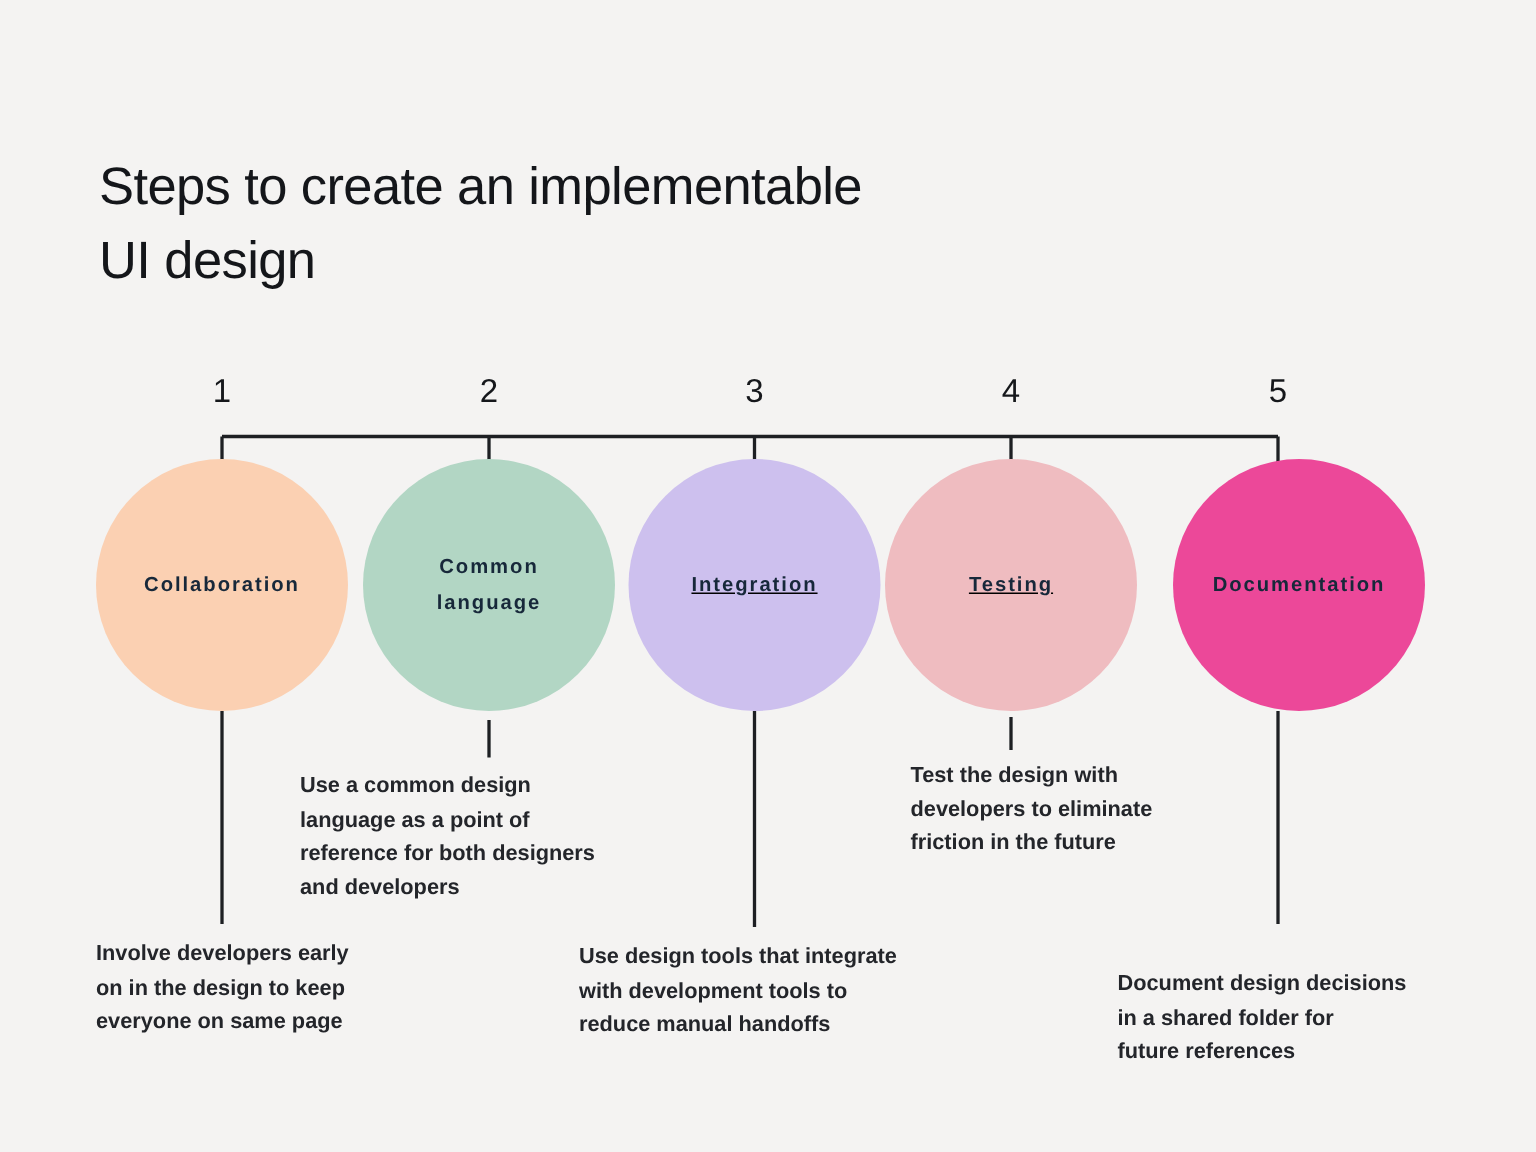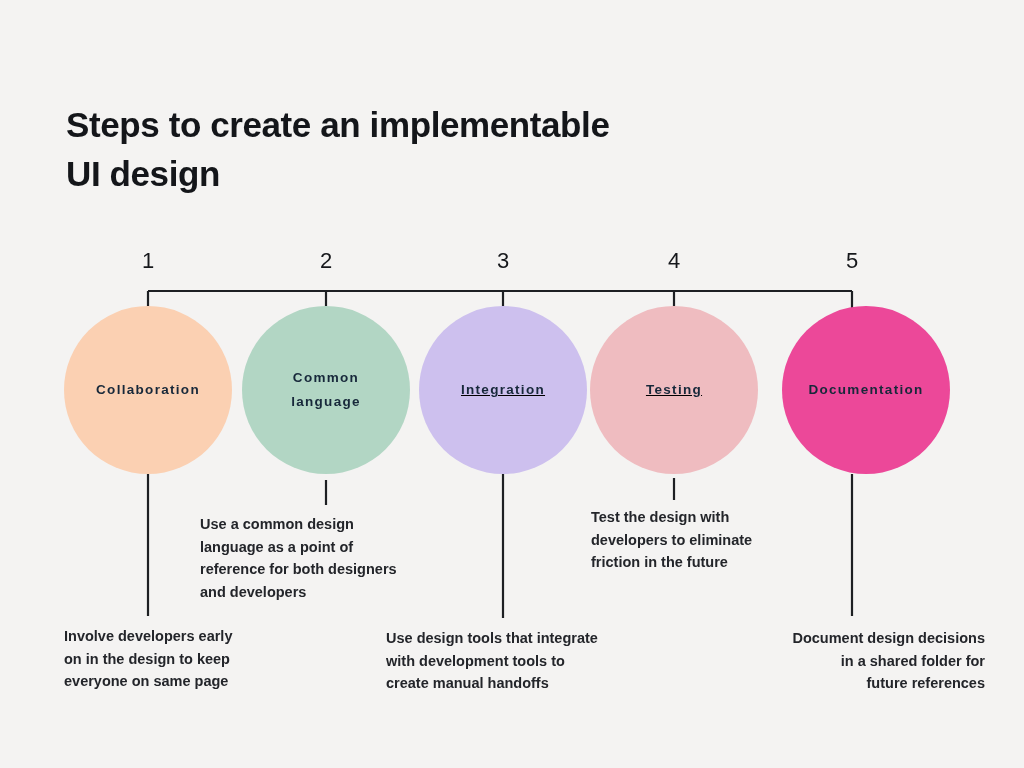--- a/index.html
+++ b/index.html
@@ -20,21 +20,21 @@
     background: #f4f3f2;
   }
 
   
   .title {
     position: absolute;
     left: 66px;
     top: 100px;
     width: 760px;
     font-size: 35px;
-    font-weight: bold;
+    font-weight: normal;
     line-height: 49px;
     letter-spacing: -0.4px;
     color: #14161a;
     white-space: pre-line;
   }
 
   
   .diagram {
     position: absolute;
     left: 0;
@@ -147,22 +147,22 @@
 
     <div class="desc" style="left:64px; top:625px; width:250px;">Involve developers early
 on in the design to keep
 everyone on same page</div>
     <div class="desc" style="left:200px; top:513px; width:250px;">Use a common design
 language as a point of
 reference for both designers
 and developers</div>
     <div class="desc" style="left:386px; top:627px; width:270px;">Use design tools that integrate
 with development tools to
-create manual handoffs</div>
-    <div class="desc" style="left:591px; top:506px; width:220px;">Test the design with
+reduce manual handoffs</div>
+    <div class="desc" style="left:607px; top:506px; width:220px;">Test the design with
 developers to eliminate
 friction in the future</div>
-    <div class="desc" style="left:745px; top:627px; width:240px;text-align:right;">Document design decisions
+    <div class="desc" style="left:745px; top:645px; width:240px;">Document design decisions
 in a shared folder for
 future references</div>
 
   </div>
 </div>
 
 </body></html>

